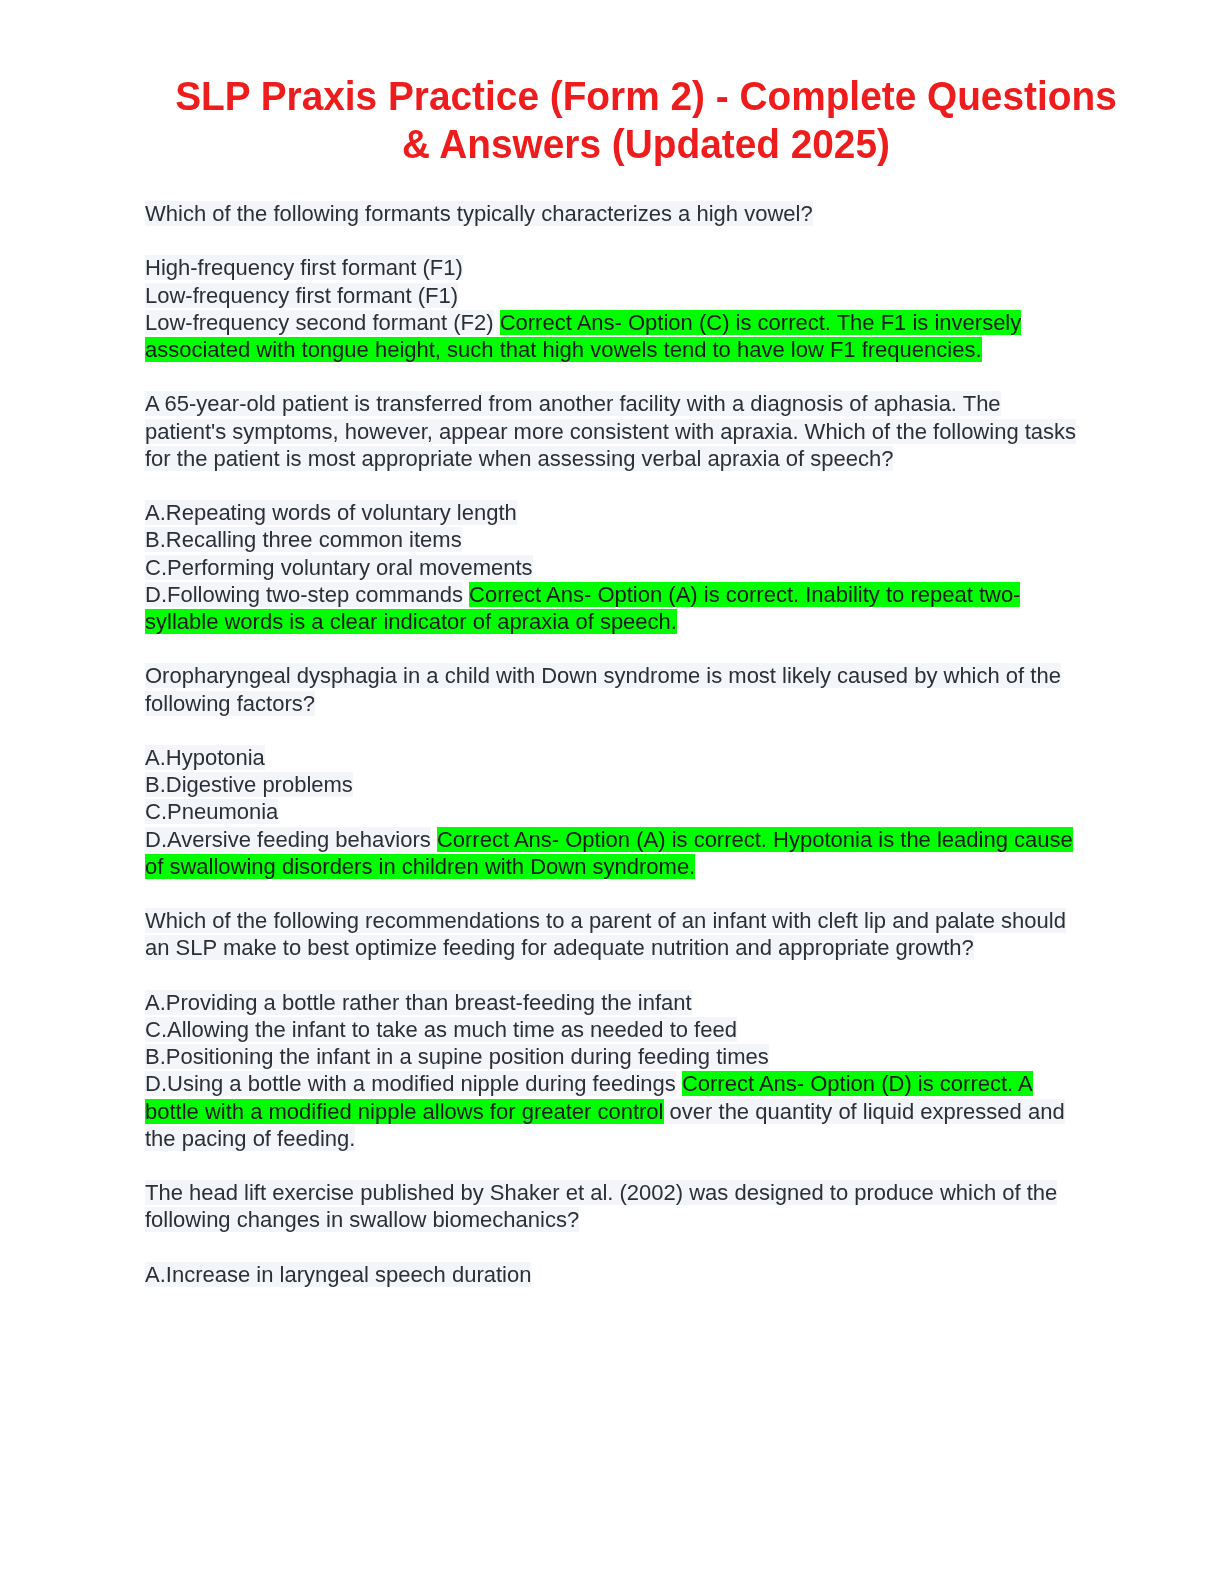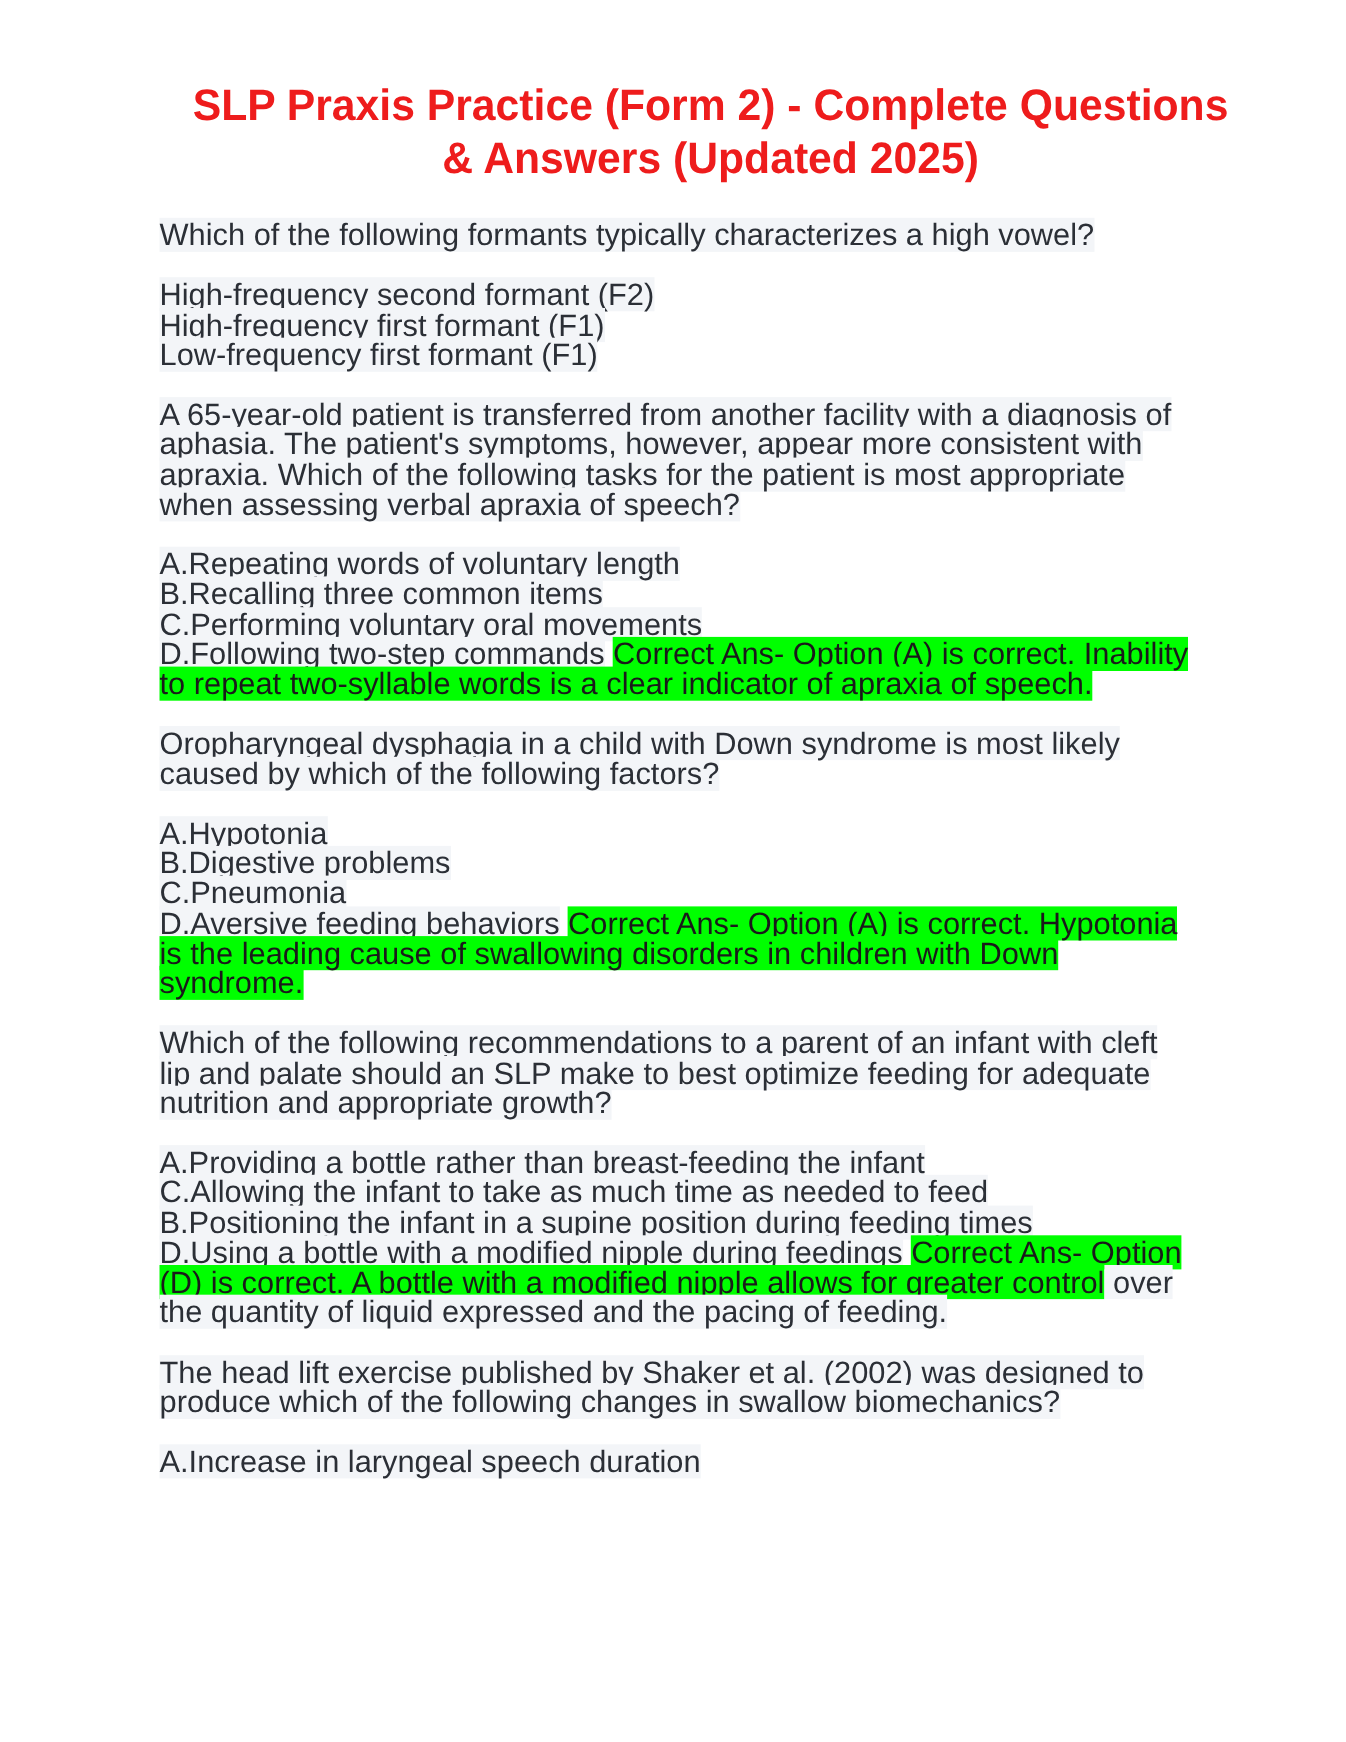--- a/index.html
+++ b/index.html
@@ -2,43 +2,43 @@
 <html><head>
 <meta charset="utf-8">
 <style>
   html, body { margin: 0; padding: 0; background: #ffffff; }
   body { width: 1224px; height: 1584px; position: relative; overflow: hidden;
          font-family: "Liberation Sans", sans-serif; }
   .title { position: absolute; left: 0; top: 72px; width: 1224px; padding-left: 70px; box-sizing: border-box;
            text-align: center; color: #ee1c1c; font-weight: bold; font-size: 40px; line-height: 48px;
            transform: scaleX(0.97); transform-origin: 50% 0; }
   .content { position: absolute; left: 145px; top: 200px; width: 940px; color: #2b2f36;
-             font-size: 28px; line-height: 27.2px; }
+             font-size: 22px; line-height: 27.2px; }
   .block { margin: 0 0 27.2px 0; }
   .hl { background: #f3f5f8; }
   .ans { background: #00ff00; color: #1a1a1a; }
   .opt { display: block; }
   .opt span { background: #f3f5f8; }
 </style>
 </head>
 <body>
 
 <div class="title">
   <div>SLP Praxis Practice (Form 2) - Complete Questions</div>
   <div>&amp; Answers (Updated 2025)</div>
 </div>
 
 <div class="content">
 
   <div>
     <div class="block"><span class="hl">Which of the following formants typically characterizes a high vowel?</span></div>
     <div class="block">
-      <span class="opt"><span>High-frequency second formant (F2)</span></span>
       <span class="opt"><span>High-frequency first formant (F1)</span></span>
       <span class="opt"><span>Low-frequency first formant (F1)</span></span>
+      <span><span class="hl">Low-frequency second formant (F2)</span> <span class="ans">Correct Ans- Option (C) is correct. The F1 is inversely associated with tongue height, such that high vowels tend to have low F1 frequencies.</span></span>
     </div>
   </div>
 
   <div>
     <div class="block"><span class="hl">A 65-year-old patient is transferred from another facility with a diagnosis of aphasia. The patient's symptoms, however, appear more consistent with apraxia. Which of the following tasks for the patient is most appropriate when assessing verbal apraxia of speech?</span></div>
     <div class="block">
       <span class="opt"><span>A.Repeating words of voluntary length</span></span>
       <span class="opt"><span>B.Recalling three common items</span></span>
       <span class="opt"><span>C.Performing voluntary oral movements</span></span>
       <span><span class="hl">D.Following two-step commands</span> <span class="ans">Correct Ans- Option (A) is correct. Inability to repeat two-syllable words is a clear indicator of apraxia of speech.</span></span>

